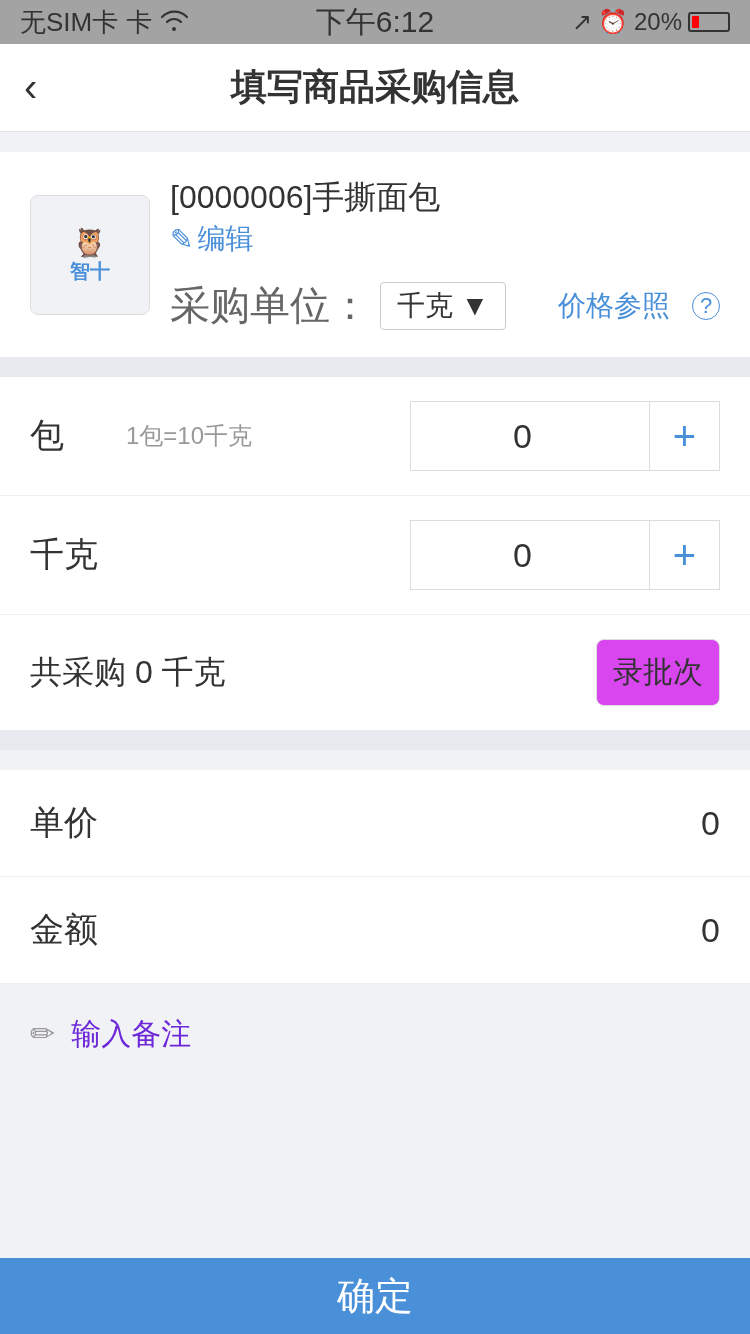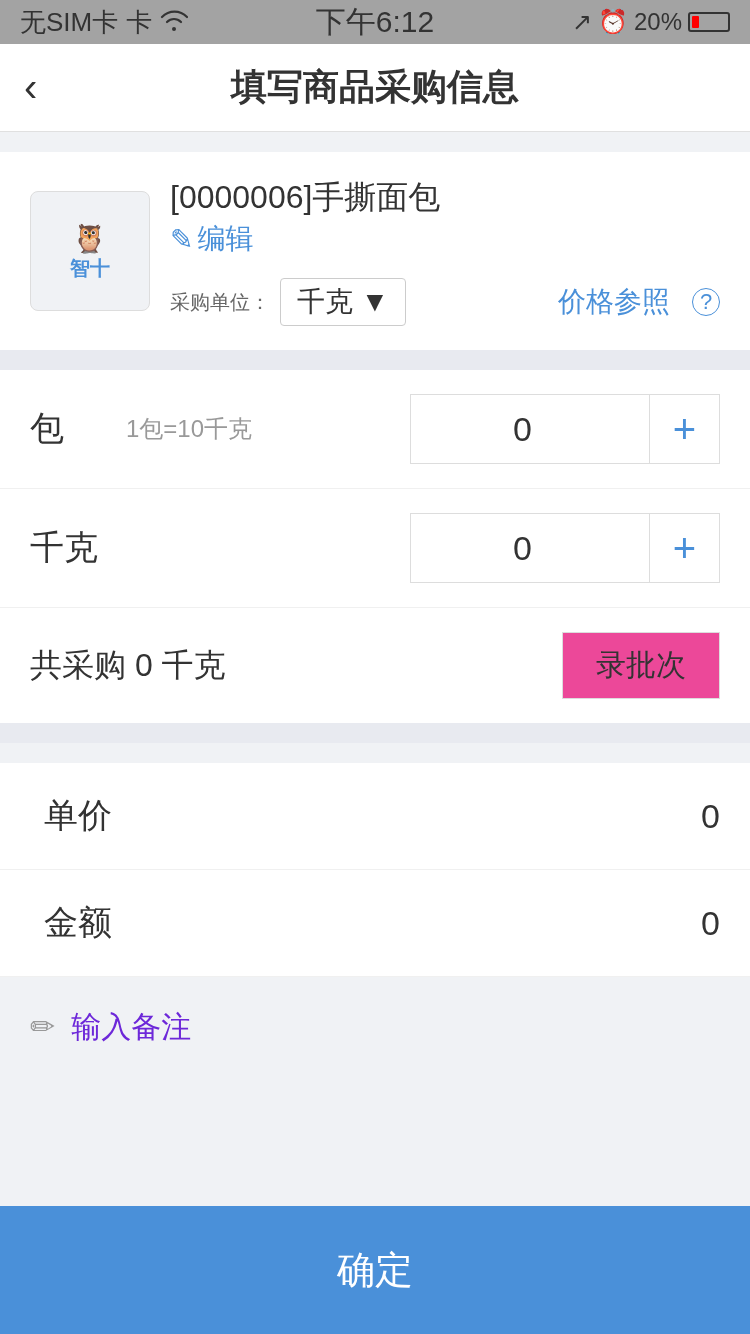--- a/index.html
+++ b/index.html
@@ -137,21 +137,21 @@
       gap: 4px;
       white-space: nowrap;
     }
     .unit-row {
       display: flex;
       align-items: center;
       justify-content: space-between;
       margin-top: 20px;
     }
     .unit-label {
-      font-size: 20px;
+      font-size: 40px;
       color: #666;
     }
     .unit-select {
       border: 1px solid #ccc;
       border-radius: 4px;
       padding: 4px 16px;
       font-size: 28px;
       color: #333;
       background: #fff;
       display: flex;
@@ -232,45 +232,44 @@
       align-items: center;
       justify-content: space-between;
       padding: 24px 30px;
     }
     .summary-text {
       font-size: 32px;
       color: #333;
     }
     .batch-btn {
       border: 1px solid #ddd;
-      border-radius: 0;
-      padding: 12px 33px;
+      border-radius: 8px;
+      padding: 12px 16px;
       font-size: 30px;
       color: #333;
-      background: #ec4899;
+      background: #d946ef;
       cursor: pointer;
     }
 
     
     .price-section {
       background: #fff;
       margin-top: 20px;
     }
     .price-row {
       display: flex;
       align-items: center;
       justify-content: space-between;
       padding: 30px 30px;
       border-bottom: 1px solid #f0f0f0;
       min-height: 90px;
     }
     .price-label {
       font-size: 34px;
       color: #333;
-      margin-left: 14px;
     }
     .price-value {
       font-size: 34px;
       color: #333;
     }
 
     
     .note-section {
       background: #f0f2f5;
       padding: 30px;
@@ -296,21 +295,21 @@
       flex: 1;
       min-height: 300px;
     }
 
     
     .confirm-btn {
       position: fixed;
       bottom: 0;
       left: 0;
       width: 750px;
-      height: 128px;
+      height: 76px;
       background: #4a90d9;
       color: #fff;
       font-size: 38px;
       font-weight: 500;
       display: flex;
       align-items: center;
       justify-content: center;
       cursor: pointer;
     }
   </style>

